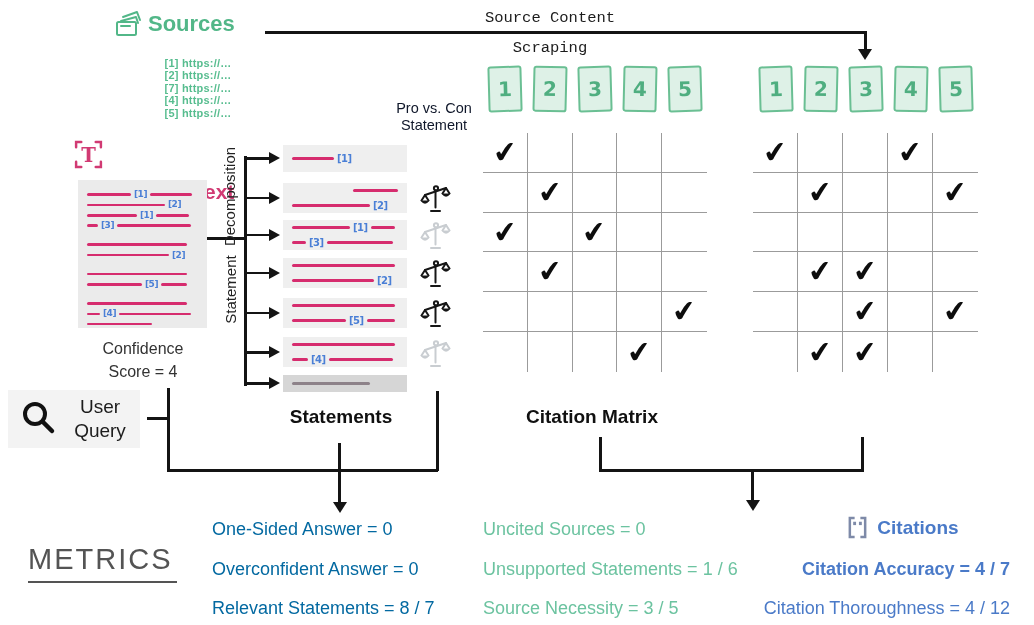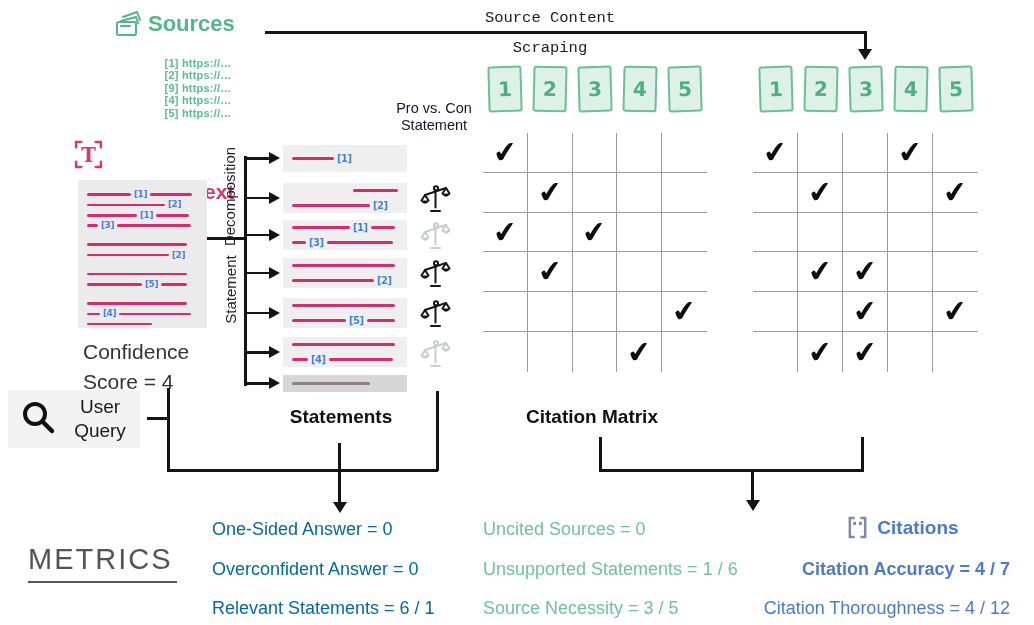--- a/index.html
+++ b/index.html
@@ -62,22 +62,22 @@
   #metrics-heading{position:absolute;left:28px;top:543px;font-size:29px;
     letter-spacing:2px;color:#545454;border-bottom:2px solid #545454;
     padding:0 4px 5px 0;}
   #sources-title{position:absolute;left:148px;top:11px;font-size:22px;
     font-weight:bold;color:#52b788;}
   #answer-title{position:absolute;left:111px;top:144px;font-size:21px;
     font-weight:bold;color:#d13a73;margin-top:36px;}
   #src-list{position:absolute;left:140px;top:57px;width:116px;text-align:center;}
   #src-list div{font-size:11px;font-weight:bold;color:#57bd8f;line-height:12.4px;
     letter-spacing:0.2px;}
-  #confidence{position:absolute;left:83px;top:337px;width:120px;text-align:left;
-    font-size:21px;color:#333;line-height:1.45;}
+  #confidence{position:absolute;left:83px;top:337px;width:120px;text-align:center;
+    font-size:16px;color:#333;line-height:1.45;}
   #user-query-box{position:absolute;left:8px;top:390px;width:132px;height:58px;
     background:#f3f3f3;display:flex;align-items:center;gap:7px;
     padding-left:12px;box-sizing:border-box;}
   #user-query-label{font-size:19px;color:#1c1c1c;text-align:center;width:66px;
     line-height:1.25;}
   #procon-label{position:absolute;left:386px;top:100px;width:96px;
     font-size:14.5px;color:#0f172a;text-align:center;line-height:1.2;}
   #citations-hdr{position:absolute;left:765px;top:515px;width:275px;
     display:flex;align-items:center;justify-content:center;gap:8px;}
   #citations-title{font-size:19px;font-weight:bold;color:#4a7ac8;}
@@ -93,21 +93,21 @@
       <path d="M11 9 L25 4 L28 12"></path>
       <path d="M9 13 L24 9 L26 15"></path>
       <rect x="5" y="14" width="19" height="13" rx="1.5"></rect>
       <path d="M9 18 h9"></path>
     </g>
   </svg>
   <div id="sources-title">Sources</div>
   <div id="src-list">
       <div>[1] https://…</div>
       <div>[2] https://…</div>
-      <div>[9] https://…</div>
+      <div>[7] https://…</div>
       <div>[4] https://…</div>
       <div>[5] https://…</div>
     </div>
 
   <div class="toplabel" style="left:470px;top:9px;width:160px">Source Content</div>
   <div class="hline" style="left:265px;top:31px;width:601px"></div>
   <div class="vline" style="left:864px;top:31px;height:19px"></div>
   <div class="ah-d" style="left:858px;top:49px"></div>
   <div class="toplabel" style="left:470px;top:39px;width:160px">Scraping</div>
 
@@ -444,21 +444,21 @@
   <div id="user-query-box">
     <svg width="40" height="40" viewBox="0 0 40 40">
       <circle cx="15" cy="15" r="10" fill="none" stroke="#111" stroke-width="4"></circle>
       <line x1="22.5" y1="22.5" x2="32" y2="32" stroke="#111" stroke-width="4.5" stroke-linecap="round"></line>
     </svg>
     <div id="user-query-label">User Query</div>
   </div>
   <div id="metrics-lines">
       <div class="metric m-pink" style="left: 212px; top: 519px;">One-Sided Answer = 0</div>
       <div class="metric m-pink" style="left: 212px; top: 559px;">Overconfident Answer = 0</div>
-      <div class="metric m-pink" style="left: 212px; top: 598px;">Relevant Statements = 6 / 1</div>
+      <div class="metric m-pink" style="left: 212px; top: 598px;">Relevant Statements = 8 / 7</div>
       <div class="metric m-green" style="left: 483px; top: 519px;">Uncited Sources = 0</div>
       <div class="metric m-green" style="left: 483px; top: 559px;">Unsupported Statements = 1 / 6</div>
       <div class="metric m-green" style="left: 483px; top: 598px;">Source Necessity = 3 / 5</div>
       <div class="metric m-blue" style="left: 740px; top: 559px; width: 270px; text-align: right; font-weight: bold;">Citation Accuracy = 4 / 7</div>
       <div class="metric m-blue" style="left: 740px; top: 598px; width: 270px; text-align: right;">Citation Thoroughness = 4 / 12</div>
     </div>
   <div id="citations-hdr">
     <svg width="23" height="25" viewBox="0 0 24 26">
       <g fill="none" stroke="#7e8aa8" stroke-width="2.6">
         <path d="M9 3 H4 V23 H9"></path>

